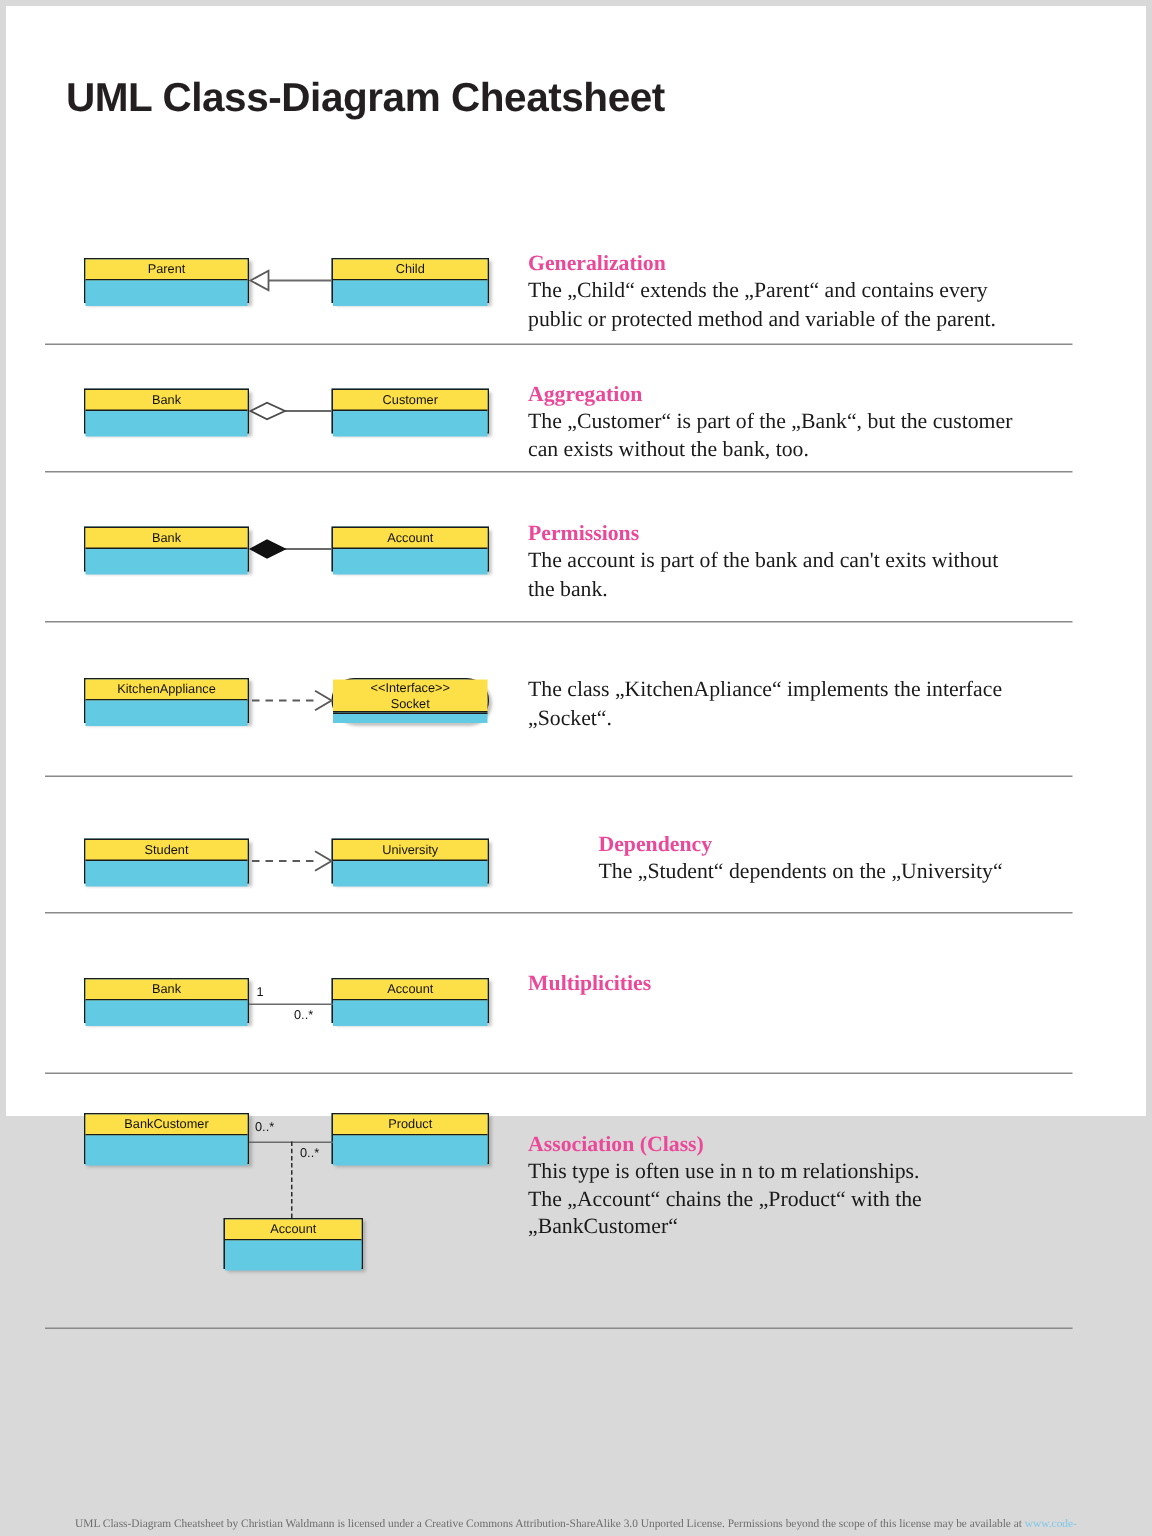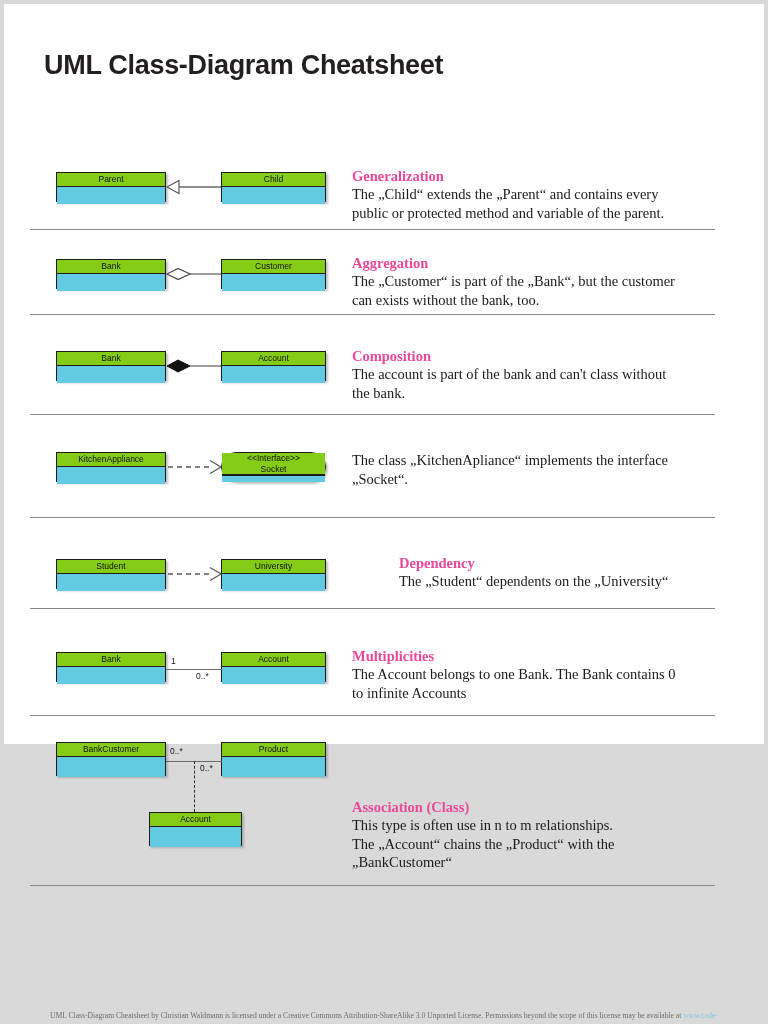--- a/index.html
+++ b/index.html
@@ -72,21 +72,21 @@
   .umlbox {
     position: absolute;
     box-sizing: border-box;
     border: 1px solid #1b1b1b;
     background: #62cbe3;
     box-shadow: 2px 2px 2px rgba(120,120,120,0.45);
   }
   .umlbox .hdr {
     box-sizing: border-box;
     border-bottom: 1px solid #1b1b1b;
-    background: #84cc16;
+    background: #fde047;
     font-family: "Liberation Sans", sans-serif;
     font-size: 8.5px;
     color: #111;
     text-align: center;
     line-height: 11px;
     padding: 1px 0 1px 0;
   }
   .umlbox .hdr.two { line-height: 10.5px; padding: 1px 0 1px 0; }
   .umlbox .hdr.bold { font-weight: normal; }
   .umlbox .body {
@@ -195,22 +195,22 @@
     </div>
     <div class="umlbox" style="left:217px; top:347px; width:105px; height:30px;">
       <div class="hdr">Account</div>
       <div class="body" style="height:17px;"></div>
     </div>
     <svg class="conn-svg" style="left:162px; top:351px; width:58px; height:24px;" viewBox="0 0 58 24">
       <line x1="24" y1="11" x2="55" y2="11" stroke="#6a6a6a" stroke-width="1.3"></line>
       <polygon points="1,11 12,5 24,11 12,17" fill="#111111" stroke="#111111" stroke-width="1"></polygon>
     </svg>
     <div class="desc" style="top:343px;">
-      <div class="desc-title">Composition</div>
-      <div class="desc-body">The account is part of the bank and can't class without
+      <div class="desc-title">Permissions</div>
+      <div class="desc-body">The account is part of the bank and can't exits without
 the bank.</div>
     </div>
     <div class="rule" style="top:410px;"></div>
   </div>
 
   <div class="row">
     <div class="umlbox" style="left:52px; top:448px; width:110px; height:30px;">
       <div class="hdr">KitchenAppliance</div>
       <div class="body" style="height:17px;"></div>
     </div>
@@ -259,22 +259,20 @@
     </div>
     <div class="umlbox" style="left:217px; top:648px; width:105px; height:30px;">
       <div class="hdr">Account</div>
       <div class="body" style="height:17px;"></div>
     </div>
     <div class="hline" style="left:162px; top:665px; width:56px;"></div>
     <div class="mult" style="left:167px; top:652px;">1</div>
     <div class="mult" style="left:192px; top:667px;">0..*</div>
     <div class="desc" style="top:643px;">
       <div class="desc-title">Multiplicities</div>
-      <div class="desc-body">The Account belongs to one Bank. The Bank contains 0
-to infinite Accounts</div>
     </div>
     <div class="rule" style="top:711px;"></div>
   </div>
 
   <div class="row">
     <div class="umlbox" style="left:52px; top:738px; width:110px; height:34px;">
       <div class="hdr bold">BankCustomer</div>
       <div class="body" style="height:20px;"></div>
     </div>
     <div class="umlbox" style="left:217px; top:738px; width:105px; height:34px;">
@@ -282,21 +280,21 @@
       <div class="body" style="height:20px;"></div>
     </div>
     <div class="hline" style="left:162px; top:757px; width:56px;"></div>
     <div class="mult" style="left:166px; top:742px;">0..*</div>
     <div class="mult" style="left:196px; top:759px;">0..*</div>
     <div class="dash-v" style="left:190px; top:757px; height:51px;"></div>
     <div class="umlbox" style="left:145px; top:808px; width:93px; height:34px;">
       <div class="hdr bold">Account</div>
       <div class="body" style="height:20px;"></div>
     </div>
-    <div class="desc" style="top:750px;margin-top:44px;">
+    <div class="desc" style="top:750px;">
       <div class="desc-title">Association (Class)</div>
       <div class="desc-body">This type is often use in n to m relationships.
 The „Account“  chains the „Product“ with the
 „BankCustomer“</div>
     </div>
     <div class="rule" style="top:881px;"></div>
   </div>
 
   <div class="footer">
     <span>UML Class-Diagram Cheatsheet by Christian Waldmann is licensed under a Creative Commons Attribution-ShareAlike 3.0 Unported License. Permissions beyond the scope of</span>

